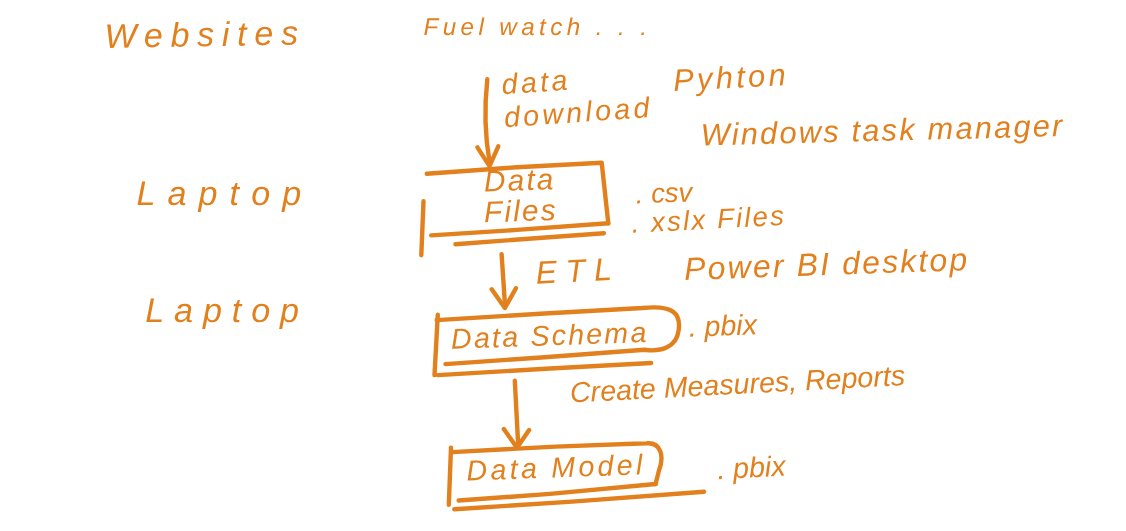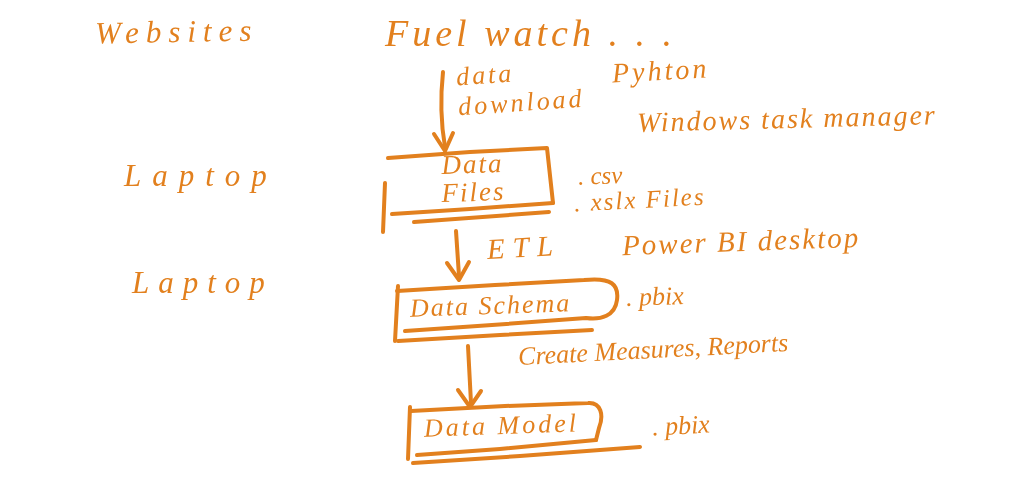--- a/index.html
+++ b/index.html
@@ -5,21 +5,21 @@
   html, body { margin: 0; padding: 0; }
   body {
     width: 1024px; height: 483px;
     background: var(--bg, #ffffff);
     overflow: hidden;
     --ink: #e2801e;
   }
   .canvas {
     position: relative;
     width: 820px; height: 483px;
-    font-family: Liberation Serif, serif;
+    font-family: Liberation Sans, sans-serif;
   }
   .strokes {
     position: absolute; left: 0; top: 0;
     width: 1024px; height: 483px;
   }
   .strokes path {
     stroke: var(--ink);
     fill: none;
     stroke-width: 4;
     stroke-linecap: round;
@@ -74,21 +74,21 @@
       <path d="M 596 440 L 500 449 L 417 455"></path>
       <path d="M 410 407 L 408 459"></path>
       <path d="M 413 463 L 520 456 L 640 447"></path>
     </g>
   </svg>
 
   <div class="hand" style="left:95px; top:14px; font-size:31px; letter-spacing:7px; transform:rotate(-1deg);">Websites</div>
   <div class="hand" style="left:124px; top:158px; font-size:31px; letter-spacing:11px;">Laptop</div>
   <div class="hand" style="left:132px; top:265px; font-size:31px; letter-spacing:9px;">Laptop</div>
 
-  <div class="hand" style="left:385px; top:12px; font-size:38px; letter-spacing:4px;">Fuel watch . . .</div>
+  <div class="hand" style="left:385px; top:12px; font-size:22px; letter-spacing:4px;">Fuel watch . . .</div>
 
   <div class="hand" style="left:457px; top:58px; font-size:26px; transform:rotate(-4deg); letter-spacing:3px;">
     <span class="ln">data</span>
     <span class="ln">download</span>
   </div>
 
   <div class="hand" style="left:612px; top:55px; font-size:28px; transform:rotate(-3deg); letter-spacing:3px;">Pyhton</div>
   <div class="hand" style="left:637px; top:103px; font-size:28px; transform:rotate(-1.5deg); letter-spacing:2px;">Windows task manager</div>
 
   <div class="hand" style="left:408px; top:150px; width:130px; font-size:27px; text-align:center; line-height:1.05; transform:rotate(-2deg); letter-spacing:2px;">

